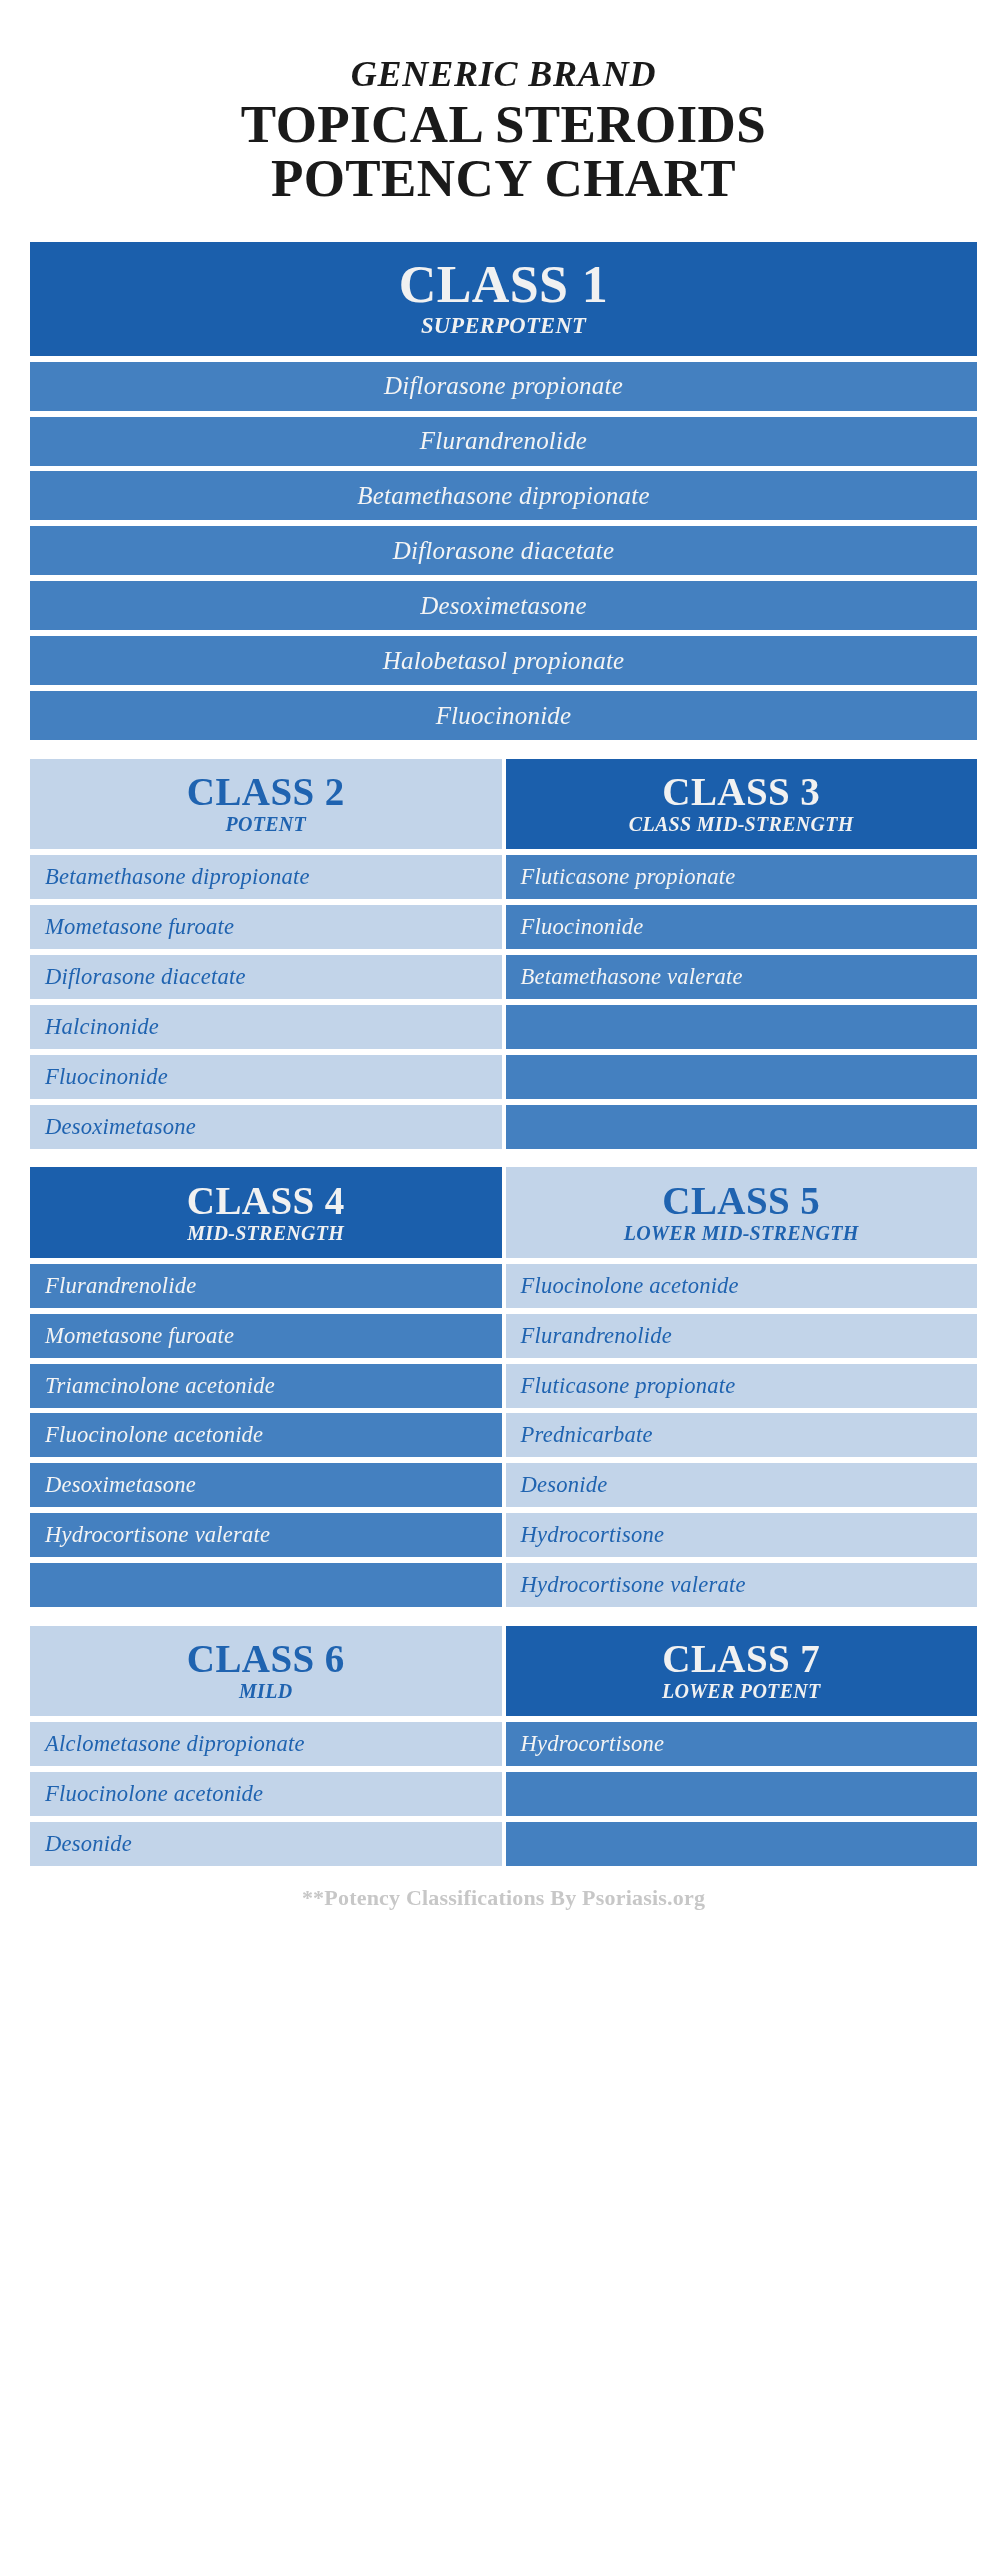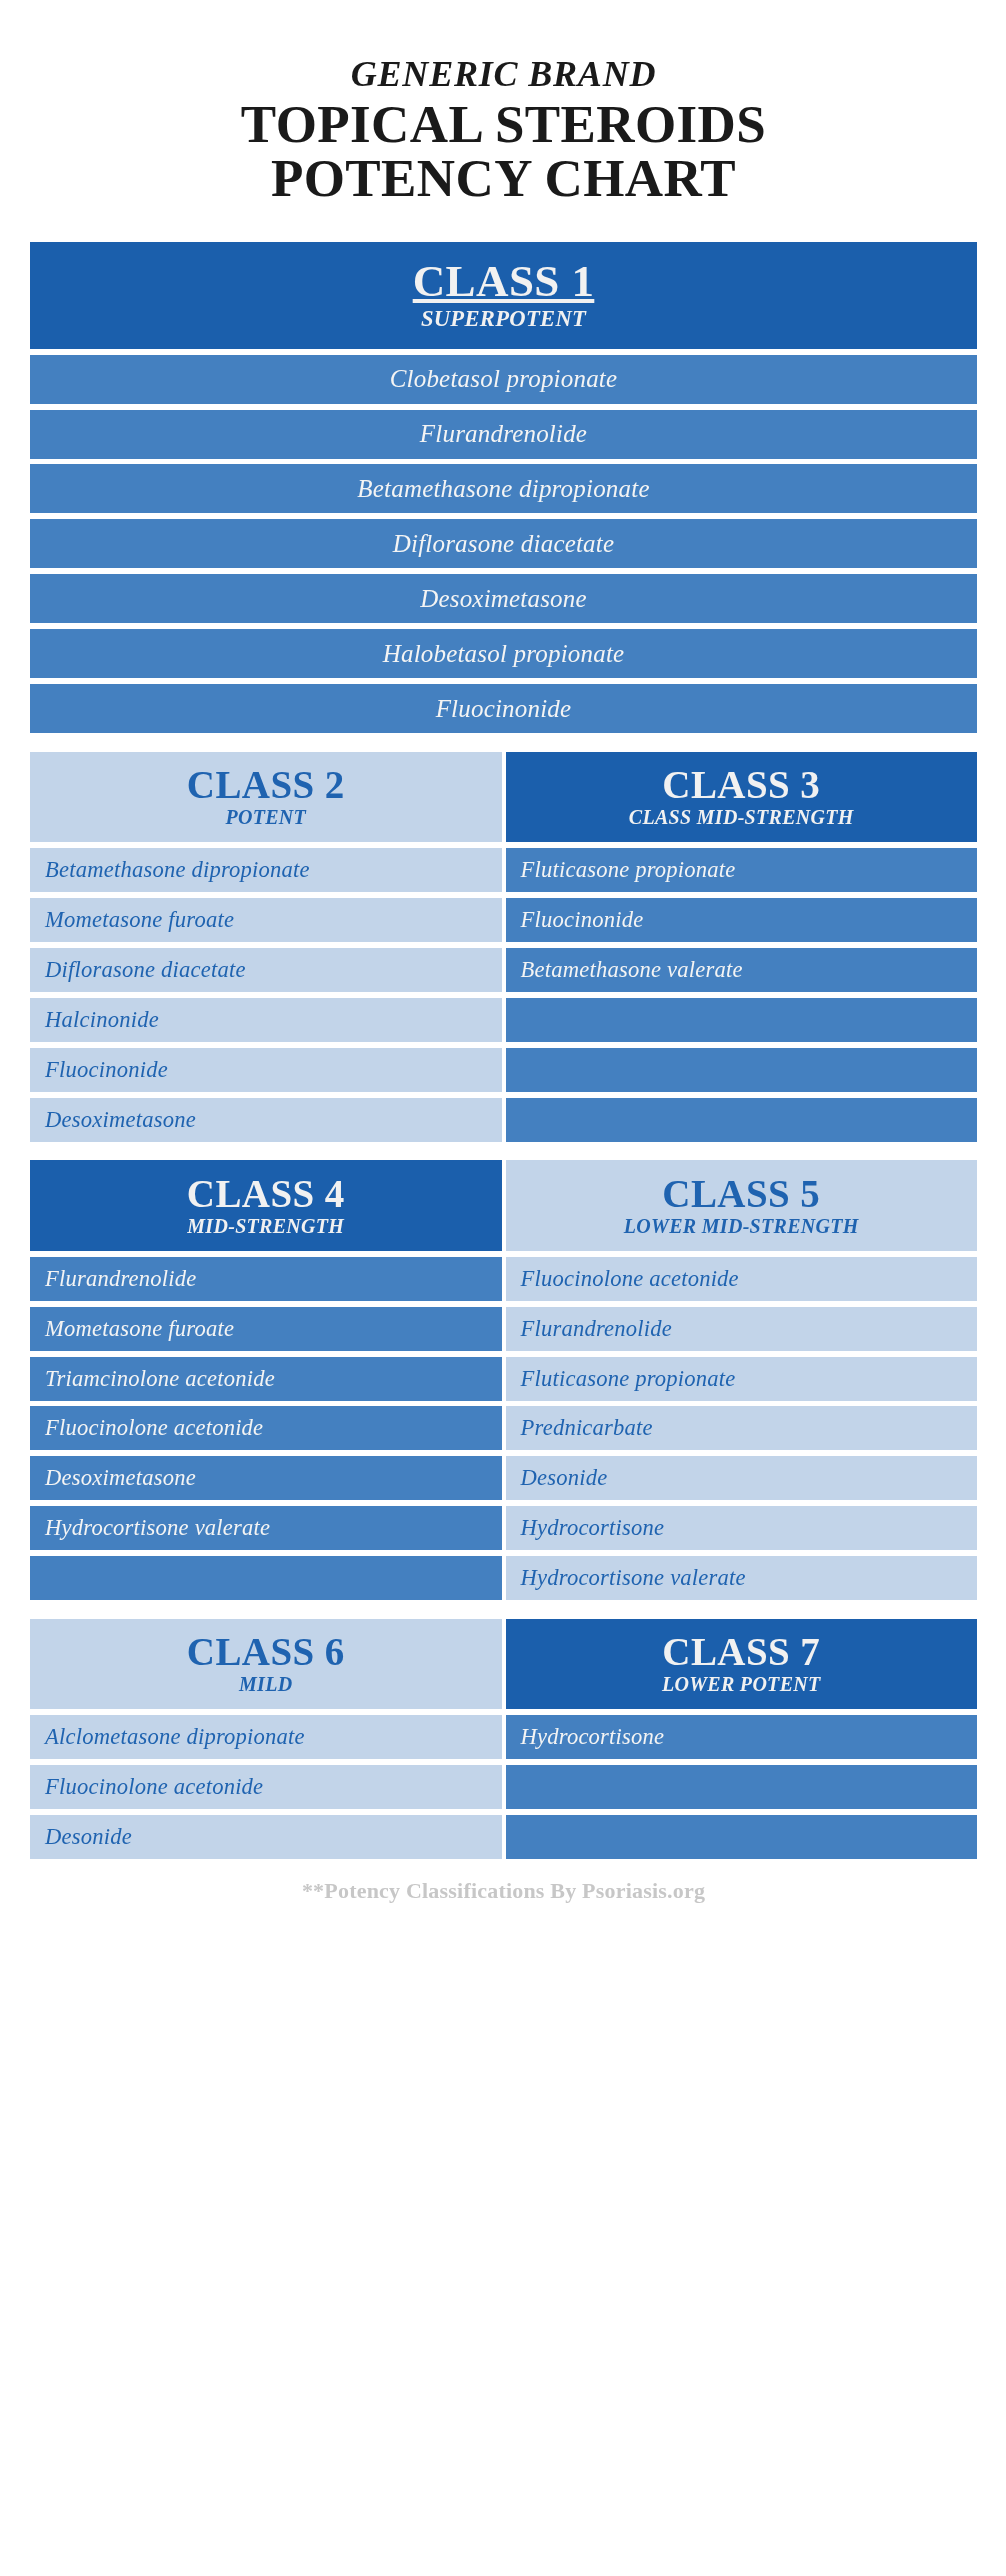--- a/index.html
+++ b/index.html
@@ -74,21 +74,21 @@
     font-size: 22.6px;
     letter-spacing: 0.2px;
   }
   .row.dark { background: #4480c0; color: #f4f4f4; padding-left: 15px; }
   .row.light { background: #c2d4e9; color: #1f63b0; padding-left: 15px; }
   .row.center { justify-content: center; padding-left: 0; }
 
   
   .class1 { margin-top: 37px; }
   .class1 .hdr { padding: 17px 6.7px 18.5px; }
-  .class1 .hdr .cls { font-size: 45px; text-decoration: underline; }
+  .class1 .hdr .cls { font-size: 52px; }
   .class1 .hdr .sub { font-size: 22.6px; }
   .class1 .row { height: 49px; font-size: 25px; }
 
   
   .pair {
     display: flex;
     gap: 4px;
     margin-top: 18.5px;
   }
   .col { flex: 1 1 0; min-width: 0; }
@@ -139,21 +139,21 @@
       <span class="l2">POTENCY CHART</span>
     </div>
   </div>
 
   <div class="class1">
     <div class="hdr dark">
       <span class="cls">CLASS 1</span>
       <span class="sub">SUPERPOTENT</span>
     </div>
     <div>
-      <div class="row dark center">Clobetasol propionate</div>
+      <div class="row dark center">Diflorasone propionate</div>
       <div class="row dark center">Flurandrenolide</div>
       <div class="row dark center">Betamethasone dipropionate</div>
       <div class="row dark center">Diflorasone diacetate</div>
       <div class="row dark center">Desoximetasone</div>
       <div class="row dark center">Halobetasol propionate</div>
       <div class="row dark center">Fluocinonide</div>
     </div>
   </div>
 
   <div class="pair">

